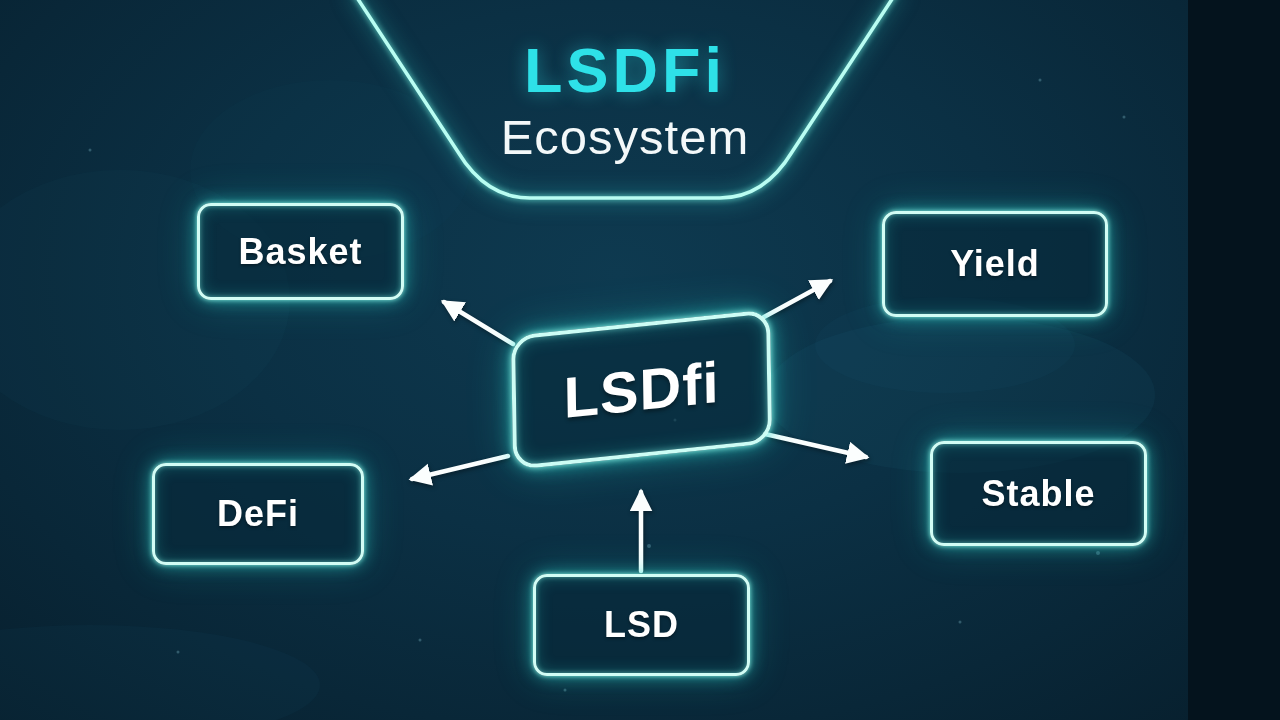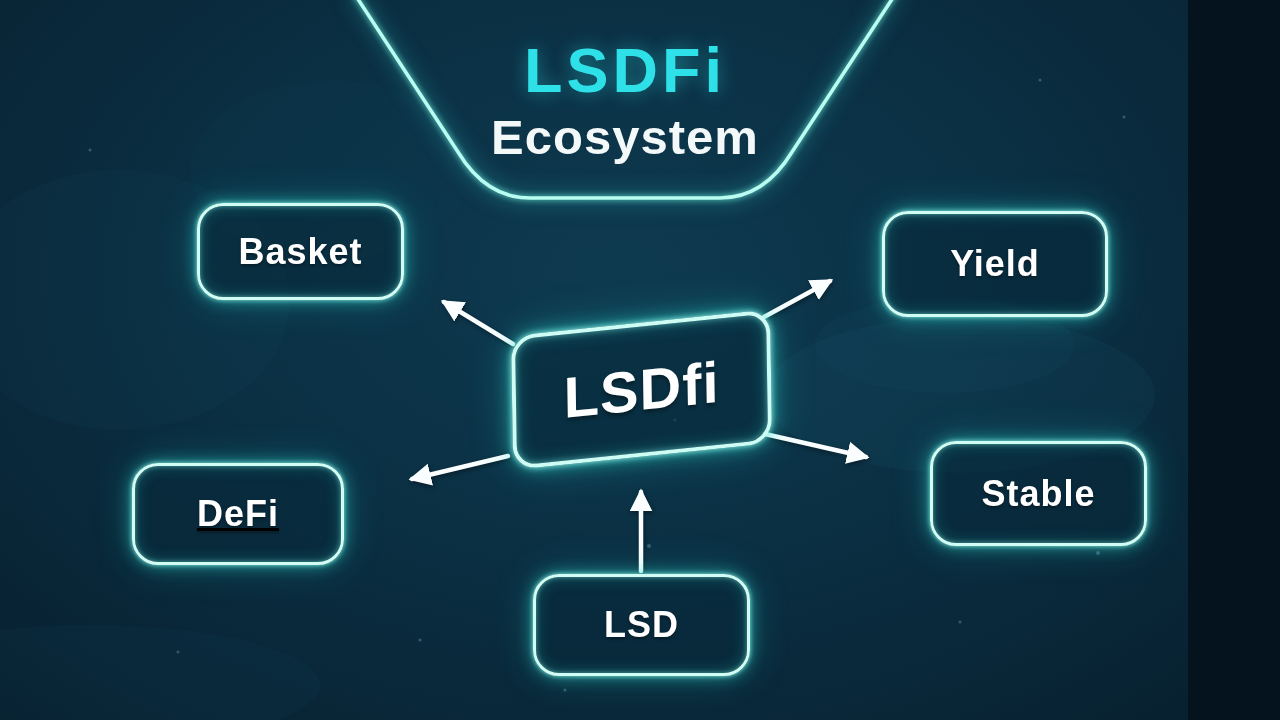--- a/index.html
+++ b/index.html
@@ -45,50 +45,50 @@
   .header-title {
     font-size: 63px;
     font-weight: bold;
     letter-spacing: 4px;
     color: #2ee1e8;
     text-shadow: 0 0 18px rgba(46,225,232,0.45);
   }
   .header-subtitle {
     margin-top: 3px;
     font-size: 49px;
-    font-weight: 700;
+    font-weight: 400;
     letter-spacing: 1px;
     color: #f3f8f9;
   }
   
   .pill {
     position: absolute;
     display: flex;
     align-items: center;
     justify-content: center;
     border: 3px solid #d2fdf5;
-    border-radius: 26px;
+    border-radius: 14px;
     background: rgba(7, 42, 58, 0.55);
     box-shadow:
       0 0 5px rgba(150,246,233,0.9),
       0 0 16px rgba(45,226,216,0.55),
       0 0 38px rgba(45,226,216,0.25),
       inset 0 0 5px rgba(150,246,233,0.5),
       inset 0 0 16px rgba(45,226,216,0.28);
   }
   .pill-label {
     color: #ffffff;
     font-weight: bold;
     font-size: 36px;
     letter-spacing: 1px;
     text-shadow: 0 2px 3px rgba(0,0,0,0.35);
   }
   .pill-basket { left: 197px; top: 203px; width: 201px; height: 91px; }
   .pill-yield  { left: 882px; top: 211px; width: 220px; height: 100px; }
-  .pill-defi   { left: 132px; top: 463px; width: 206px; height: 96px; text-decoration: underline; }
+  .pill-defi   { left: 152px; top: 463px; width: 206px; height: 96px; }
   .pill-stable { left: 930px; top: 441px; width: 211px; height: 99px; }
   .pill-lsd    { left: 533px; top: 574px; width: 211px; height: 96px; }
   
   .center-box {
     position: absolute;
     left: 511px;
     top: 336px;
     width: 252px;
     height: 127px;
     transform-origin: 0 0;

